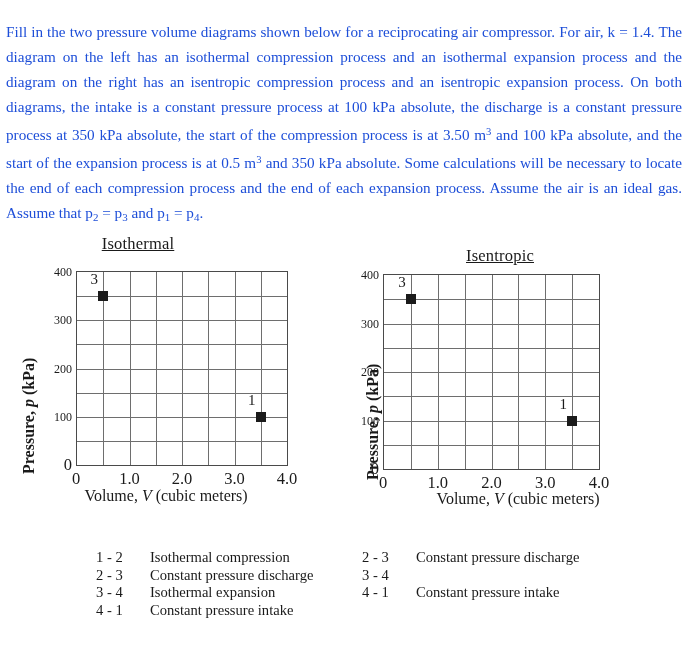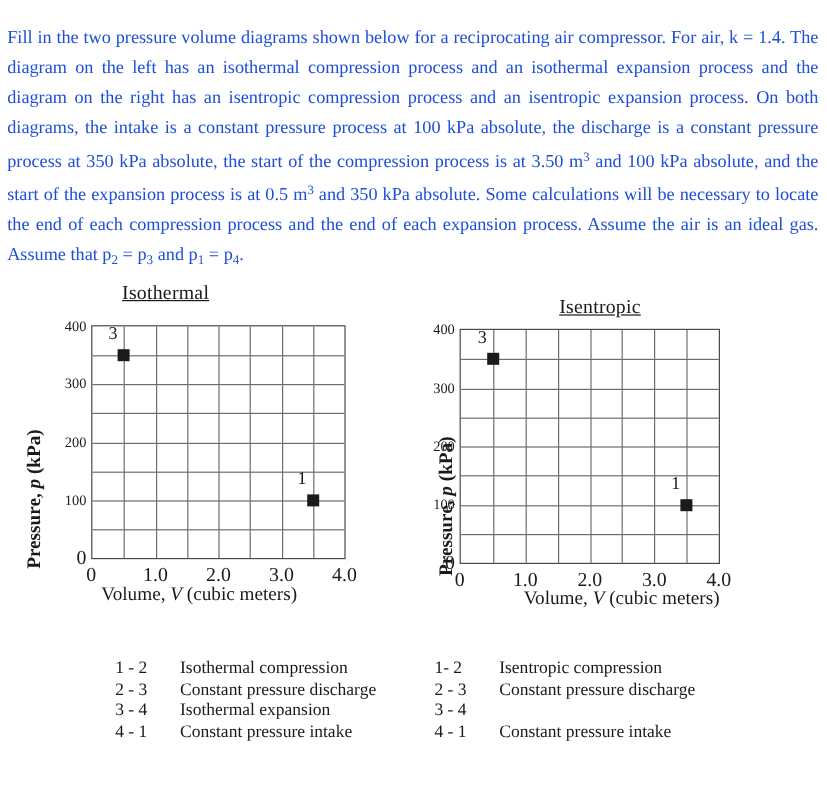--- a/index.html
+++ b/index.html
@@ -265,24 +265,20 @@
       <span class="legend-desc">Isothermal expansion</span>
     </div>
     <div class="legend-row">
       <span class="legend-key">4 - 1</span>
       <span class="legend-desc">Constant pressure intake</span>
     </div>
   </div>
 
 <div class="legend" id="legend-isentropic">
     <div class="legend-row">
-      <span class="legend-key">1- 2</span>
-      <span class="legend-desc">Isentropic compression</span>
-    </div>
-    <div class="legend-row">
       <span class="legend-key">2 - 3</span>
       <span class="legend-desc">Constant pressure discharge</span>
     </div>
     <div class="legend-row">
       <span class="legend-key">3 - 4</span>
     </div>
     <div class="legend-row">
       <span class="legend-key">4 - 1</span>
       <span class="legend-desc">Constant pressure intake</span>
     </div>

